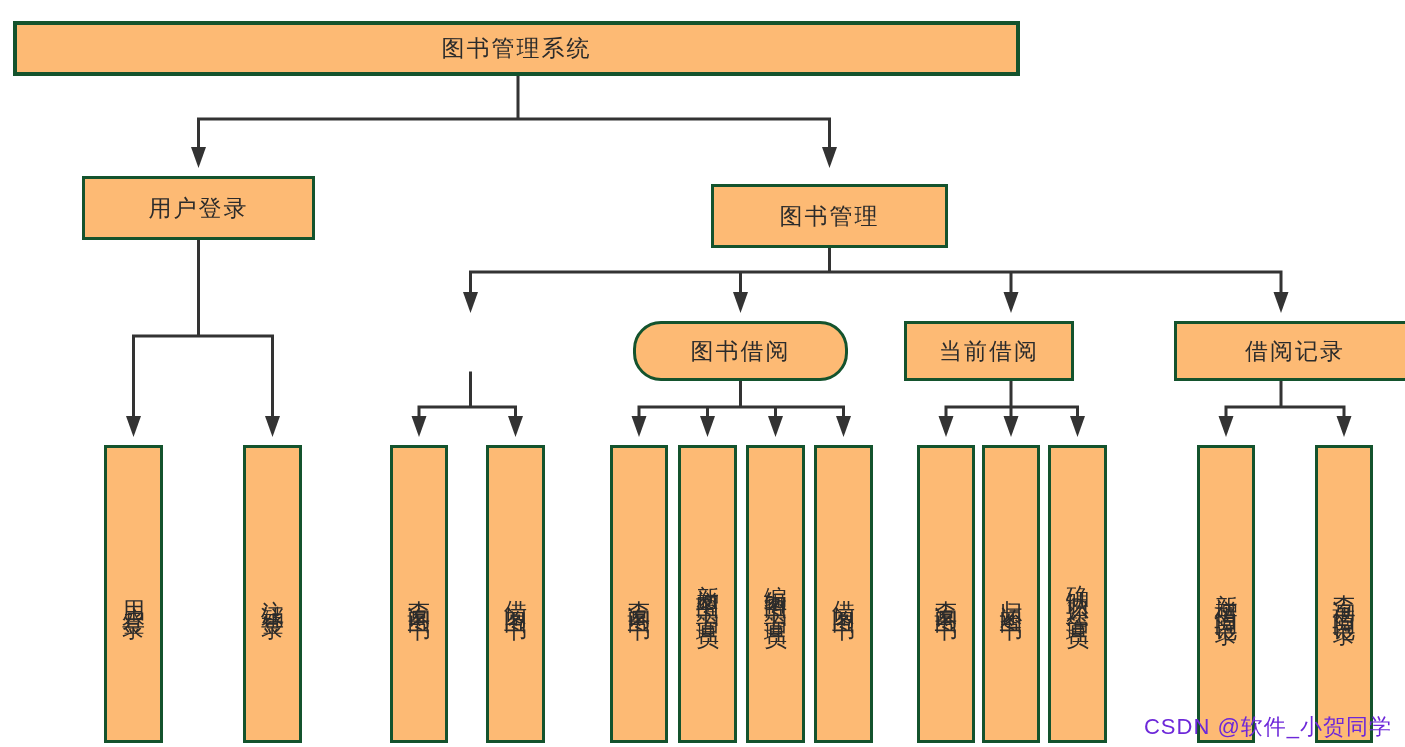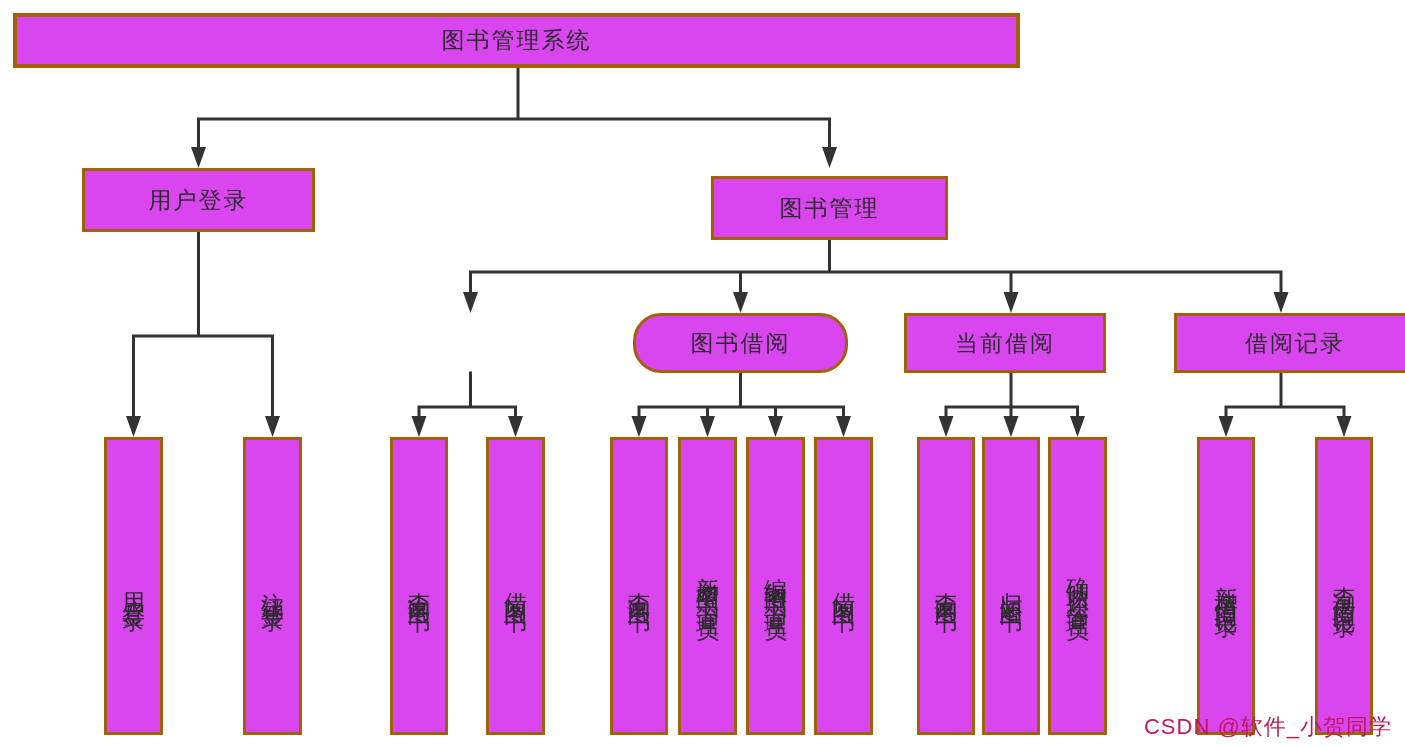--- a/index.html
+++ b/index.html
@@ -29,47 +29,48 @@
     fill: none;
     stroke-linecap: square;
   }
   .ahead {
     fill: #333333;
     stroke: none;
   }
   .box {
     position: absolute;
     box-sizing: border-box;
-    border: 3px solid #a16207;
-    background: #d946ef;
+    border: 3px solid #14532d;
+    background: #fdba74;
     display: flex;
     align-items: center;
     justify-content: center;
     color: #2b2b2b;
     font-size: 23px;
     letter-spacing: 2px;
     white-space: nowrap;
+    margin-top: 8px;
   }
   .root-box {
     border-width: 4px;
   }
   .leaf .vtext {
     writing-mode: vertical-rl;
     text-orientation: mixed;
     font-size: 23px;
     letter-spacing: 6px;
     line-height: 1;
     white-space: nowrap;
   }
   .watermark {
     position: absolute;
     right: 13px;
     bottom: 5px;
     font-size: 22px;
-    color: #be185d;
+    color: #6d28d9;
     letter-spacing: 1px;
     z-index: 5;
     white-space: nowrap;
   }
 </style>
 </head>
 <body>
 
 <div class="canvas">
 
@@ -123,21 +124,21 @@
   <div class="box" style="left:82px; top:168px; width:233px; height:64px;">
     <span>用户登录</span>
   </div>
   <div class="box" style="left:711px; top:176px; width:237px; height:64px;">
     <span>图书管理</span>
   </div>
 
   <div class="box" style="left:633px; top:313px; width:215px; height:60px;border-radius:28px;">
     <span>图书借阅</span>
   </div>
-  <div class="box" style="left:904px; top:313px; width:202px; height:60px;font-family:Liberation Mono, monospace;">
+  <div class="box" style="left:904px; top:313px; width:170px; height:60px;font-family:Liberation Mono, monospace;">
     <span>当前借阅</span>
   </div>
   <div class="box" style="left:1174px; top:313px; width:242px; height:60px;">
     <span>借阅记录</span>
   </div>
 
   <div class="box leaf" style="left:104px; top:437px; width:59px; height:298px;">
     <span class="vtext">用户登录</span>
   </div>
   <div class="box leaf" style="left:243px; top:437px; width:59px; height:298px;">

